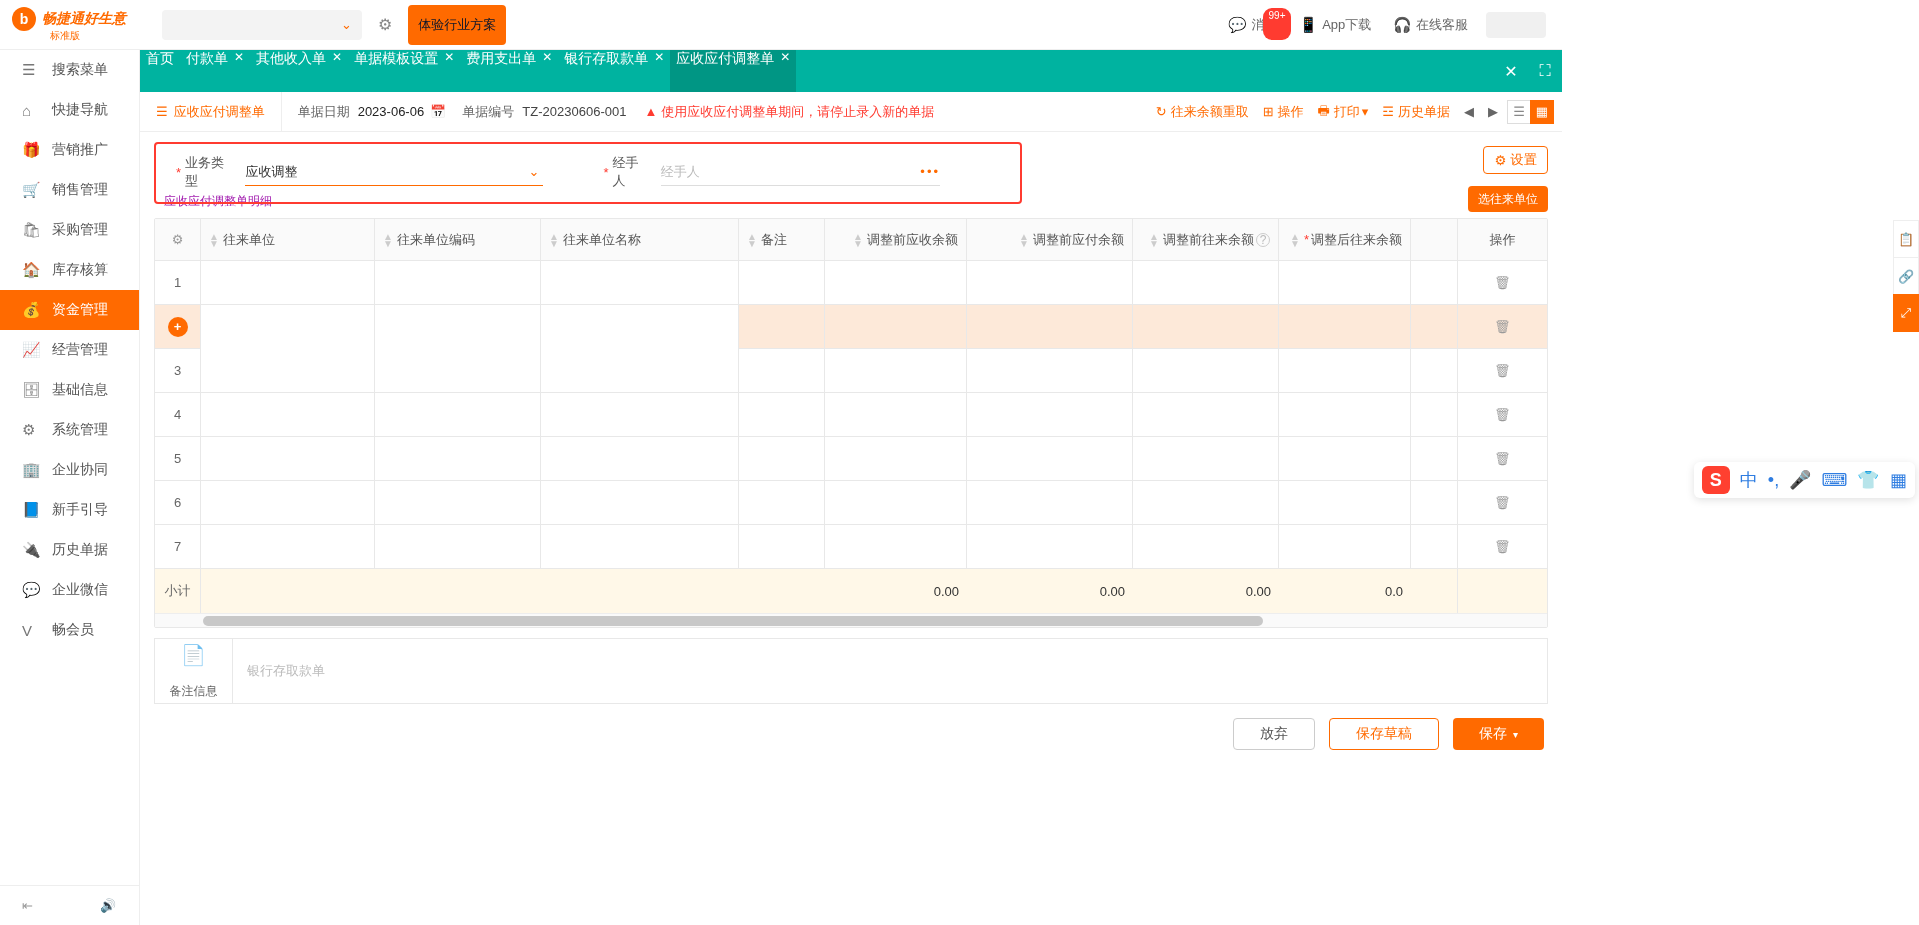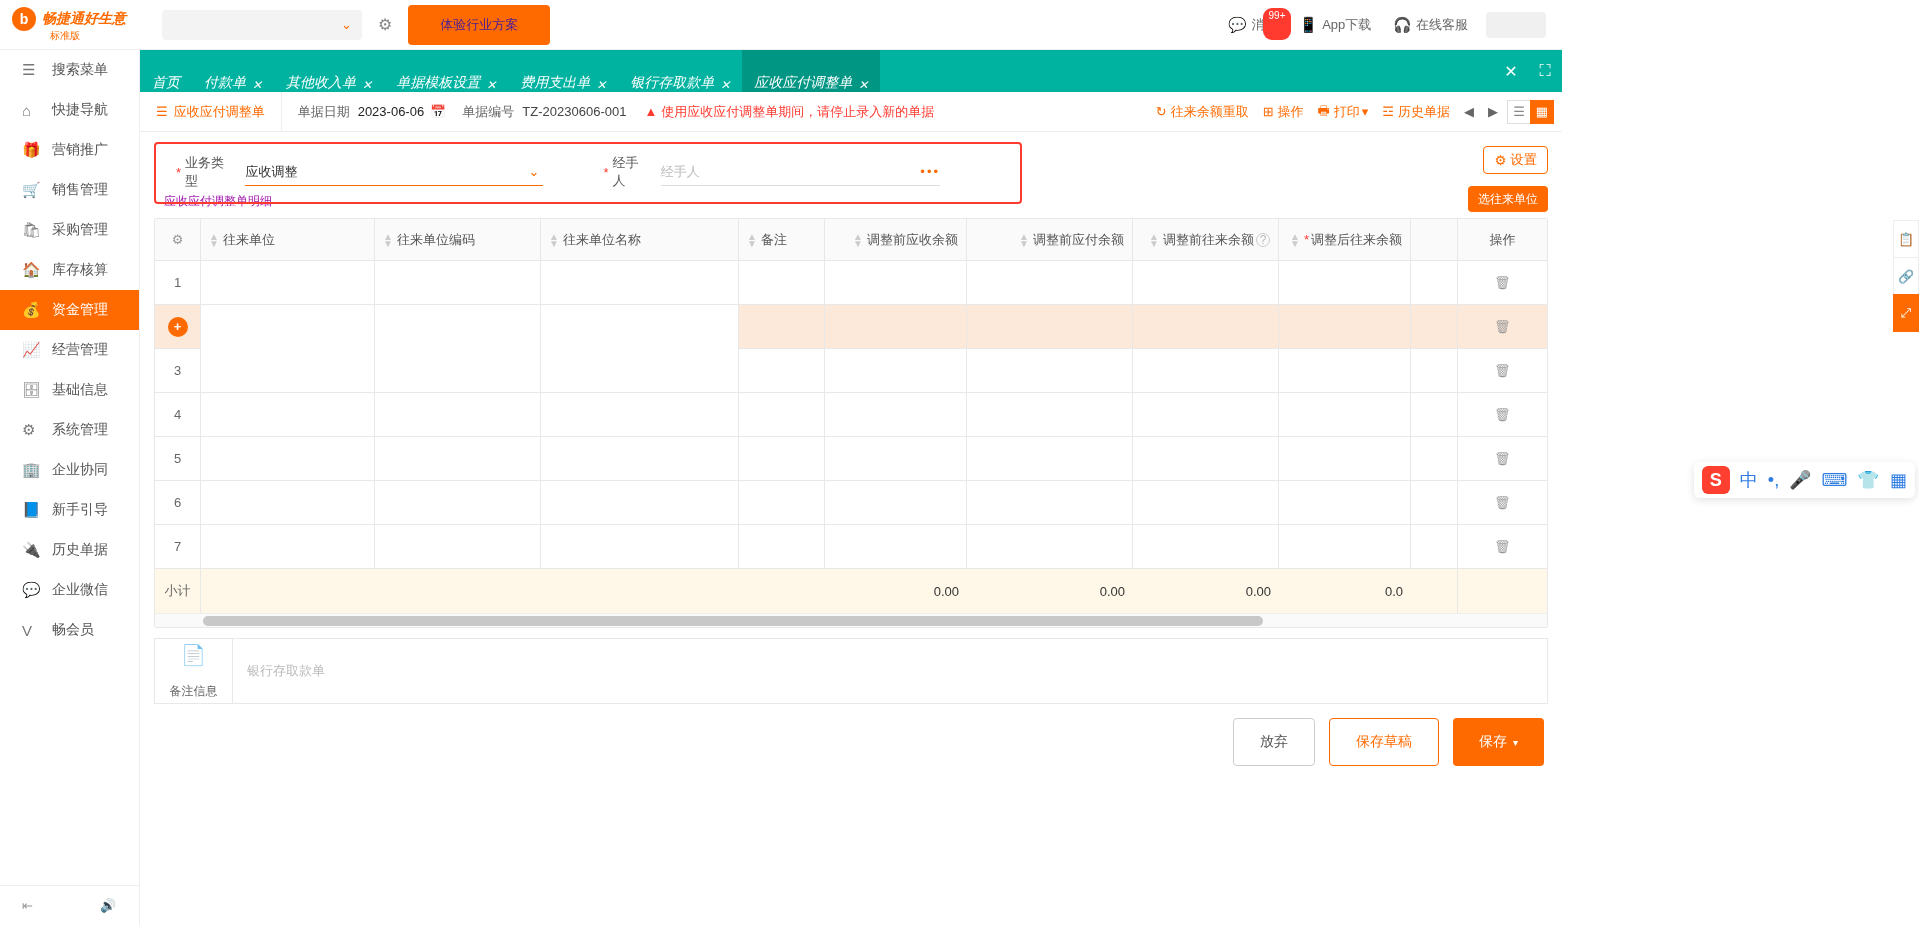--- a/index.html
+++ b/index.html
@@ -9,21 +9,21 @@
 
 .topbar { height: 50px; display: flex; align-items: center; padding: 0 16px 0 12px; border-bottom: 1px solid #eee; }
 .logo-area { display: flex; align-items: center; width: 130px; }
 .logo-badge { width: 24px; height: 24px; border-radius: 50%; background: #ff6a00; color: #fff; display: flex; align-items: center; justify-content: center; font-weight: bold; font-size: 14px; margin-right: 6px; }
 .logo-text { color: #ff6a00; font-weight: 600; font-size: 14px; font-style: italic; }
 .logo-sub { font-size: 10px; color: #ff6a00; margin-left: 38px; margin-top: -2px; font-family: Liberation Serif, serif; }
 .logo-wrap { display: flex; flex-direction: column; }
 .org-select { margin-left: 20px; width: 200px; height: 30px; background: #f3f3f3; border-radius: 4px; display: flex; align-items: center; justify-content: space-between; padding: 0 10px; color: #999; }
 .org-caret { color: #ff6a00; }
 .gear { margin-left: 16px; color: #888; font-size: 16px; }
-.btn-orange { margin-left: 16px; background: #ff6a00; color: #4c1d95; border: none; height: 40px; padding: 0 32px; border-radius: 4px; cursor: pointer; font-size: 13px; }
+.btn-orange { margin-left: 16px; background: #ff6a00; color: #0f172a; border: none; height: 40px; padding: 0 10px; border-radius: 4px; cursor: pointer; font-size: 13px; }
 .topbar-spacer { flex: 1; }
 .top-item { display: flex; align-items: center; margin-left: 22px; color: #666; font-size: 13px; position: relative; }
 .badge { position: absolute; top: -8px; right: -14px; background: #ff3b30; color: #fff; border-radius: 9px; padding: 0 6px; font-size: 10px; height: 32px; line-height: 16px; }
 .top-icon { margin-right: 4px; font-size: 15px; }
 .avatar { margin-left: 18px; width: 60px; height: 26px; background: #f0f0f0; border-radius: 4px; }
 
 
 .body-row { display: flex; flex: 1; min-height: 0; }
 
 
@@ -32,21 +32,21 @@
 .side-item .sicon { width: 18px; margin-right: 12px; color: #777; font-size: 15px; }
 .side-item.active { background: #ff6a00; color: #fff; }
 .side-item.active .sicon { color: #fff; }
 .side-bottom { margin-top: auto; height: 40px; display: flex; align-items: center; justify-content: space-between; padding: 0 22px; color: #999; border-top: 1px solid #eee; }
 
 
 .main { flex: 1; display: flex; flex-direction: column; min-width: 0; }
 
 
 .tabs { height: 42px; background: #00b3a0; display: flex; align-items: stretch; color: #fff; }
-.tab { padding: 0 12px; display: flex; align-items: flex-end; font-size: 14px; cursor: pointer; position: relative; font-style: italic; }
+.tab { padding: 0 6px; display: flex; align-items: flex-start; font-size: 14px; cursor: pointer; position: relative; }
 .tab.active { background: #009684; }
 .tab .close { margin-left: 6px; font-size: 12px; }
 .tabs-sp { flex: 1; }
 .tab-action { width: 34px; display: flex; align-items: center; justify-content: center; font-size: 16px; cursor: pointer; }
 
 
 .doc-bar { height: 40px; display: flex; align-items: center; border-bottom: 1px solid #eee; padding: 0 8px 0 0; font-size: 13px; }
 .doc-tab { height: 40px; display: flex; align-items: center; padding: 0 16px; border-right: 1px solid #eee; color: #ff6a00; font-weight: 500; }
 .doc-tab .disc { margin-right: 6px; color: #ff6a00; }
 .kv { margin-left: 16px; display: flex; align-items: center; }
@@ -103,21 +103,21 @@
 
 
 .remark { margin: 10px 14px 0 14px; border: 1px solid #e8e8e8; display: flex; height: 66px; }
 .remark-label { width: 78px; display: flex; flex-direction: column; align-items: center; justify-content: center; border-right: 1px solid #e8e8e8; color: #00b3a0; }
 .remark-label .ricon { font-size: 20px; }
 .remark-label .rtext { font-size: 12px; color: #666; margin-top: 16px; }
 .remark-input { flex: 1; display: flex; align-items: center; padding-left: 14px; color: #bbb; }
 
 
 .actions { display: flex; justify-content: flex-end; align-items: center; padding: 14px 18px; gap: 14px; }
-.btn { height: 48px; padding: 0 26px; border-radius: 4px; font-size: 14px; cursor: pointer; display: inline-flex; align-items: center; }
+.btn { height: 32px; padding: 0 26px; border-radius: 4px; font-size: 14px; cursor: pointer; display: inline-flex; align-items: center; }
 .btn-outline-gray { border: 1px solid #ccc; background: #fff; color: #555; }
 .btn-outline-orange { border: 1px solid #ff6a00; background: #fff; color: #ff6a00; }
 .btn-fill-orange { border: none; background: #ff6a00; color: #fff; }
 .btn-caret { margin-left: 6px; font-size: 10px; }
 
 
 .float-right { position: fixed; right: 0; top: 220px; width: 26px; display: flex; flex-direction: column; }
 .fr-item { height: 38px; display: flex; align-items: center; justify-content: center; background: #fff; border: 1px solid #eee; color: #999; margin-bottom: -1px; }
 .fr-item.orange { background: #ff6a00; color: #fff; border-color: #ff6a00; }
 

